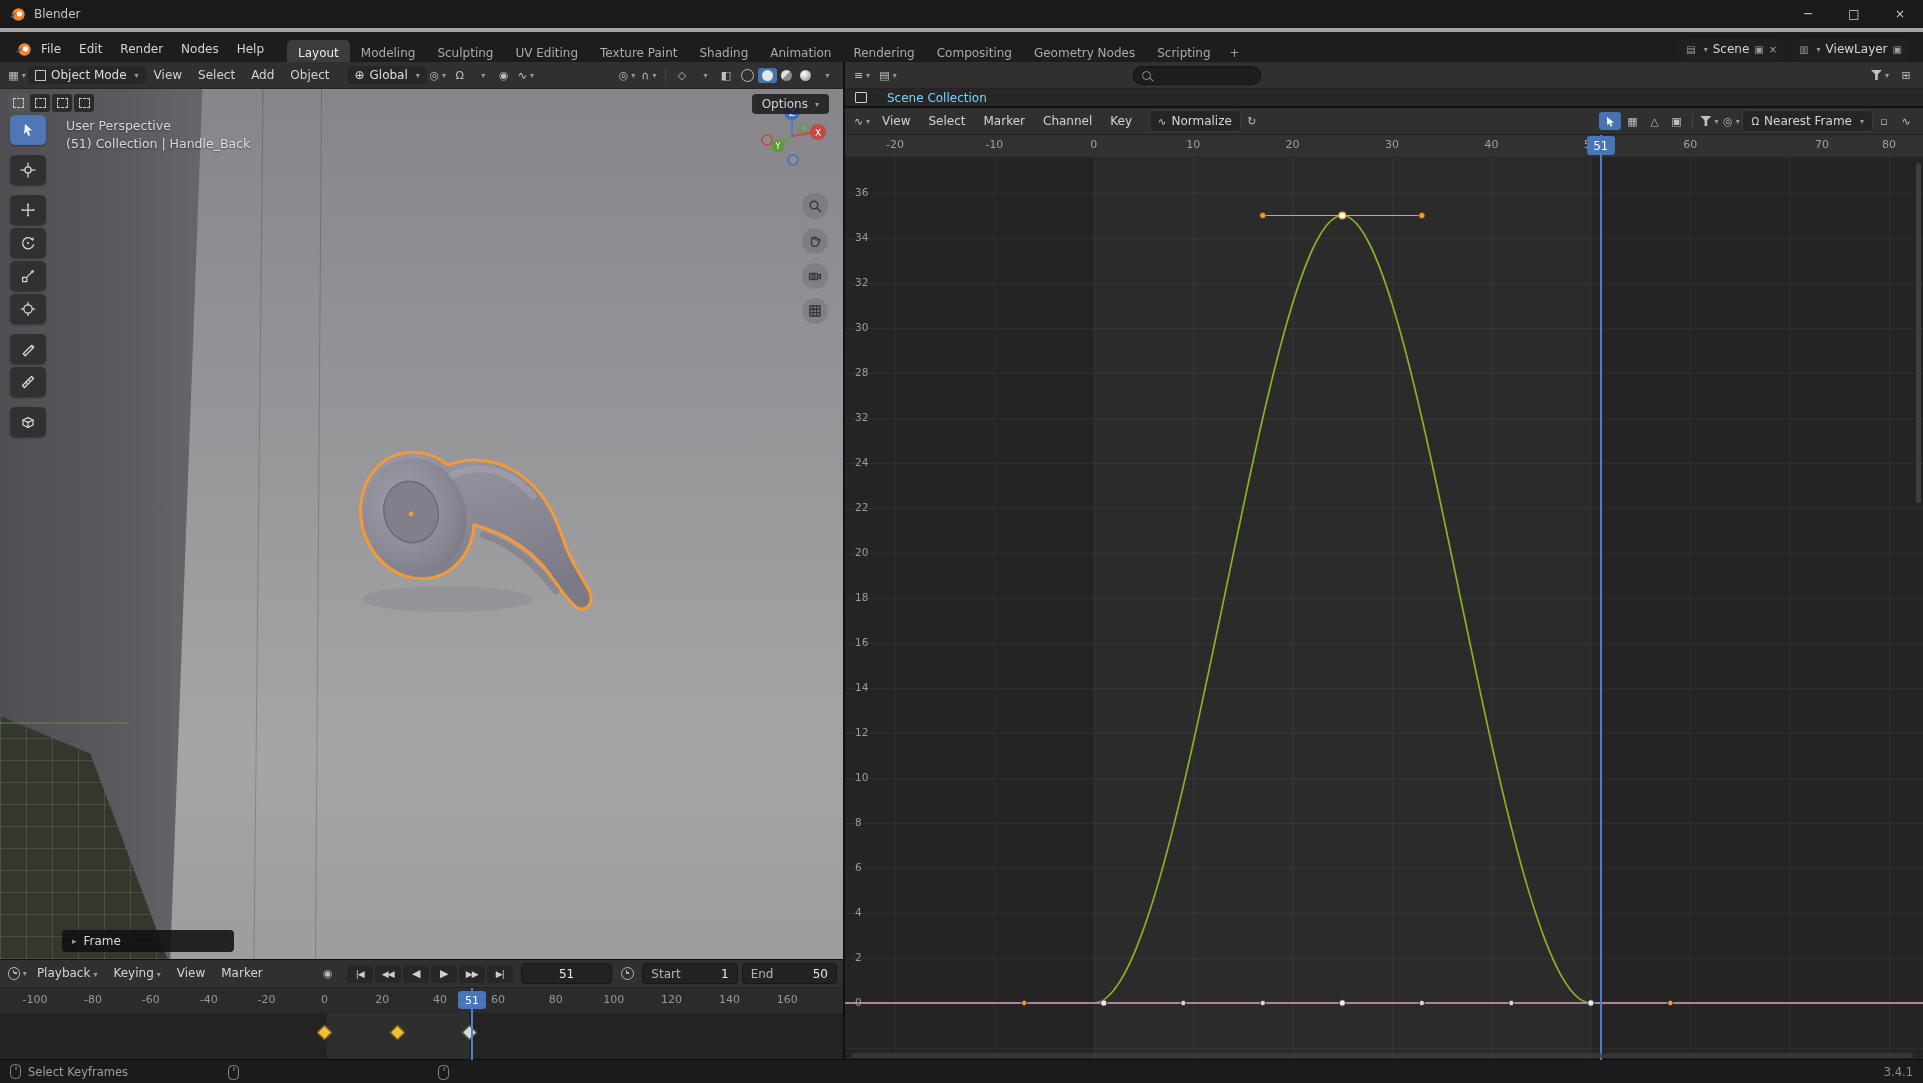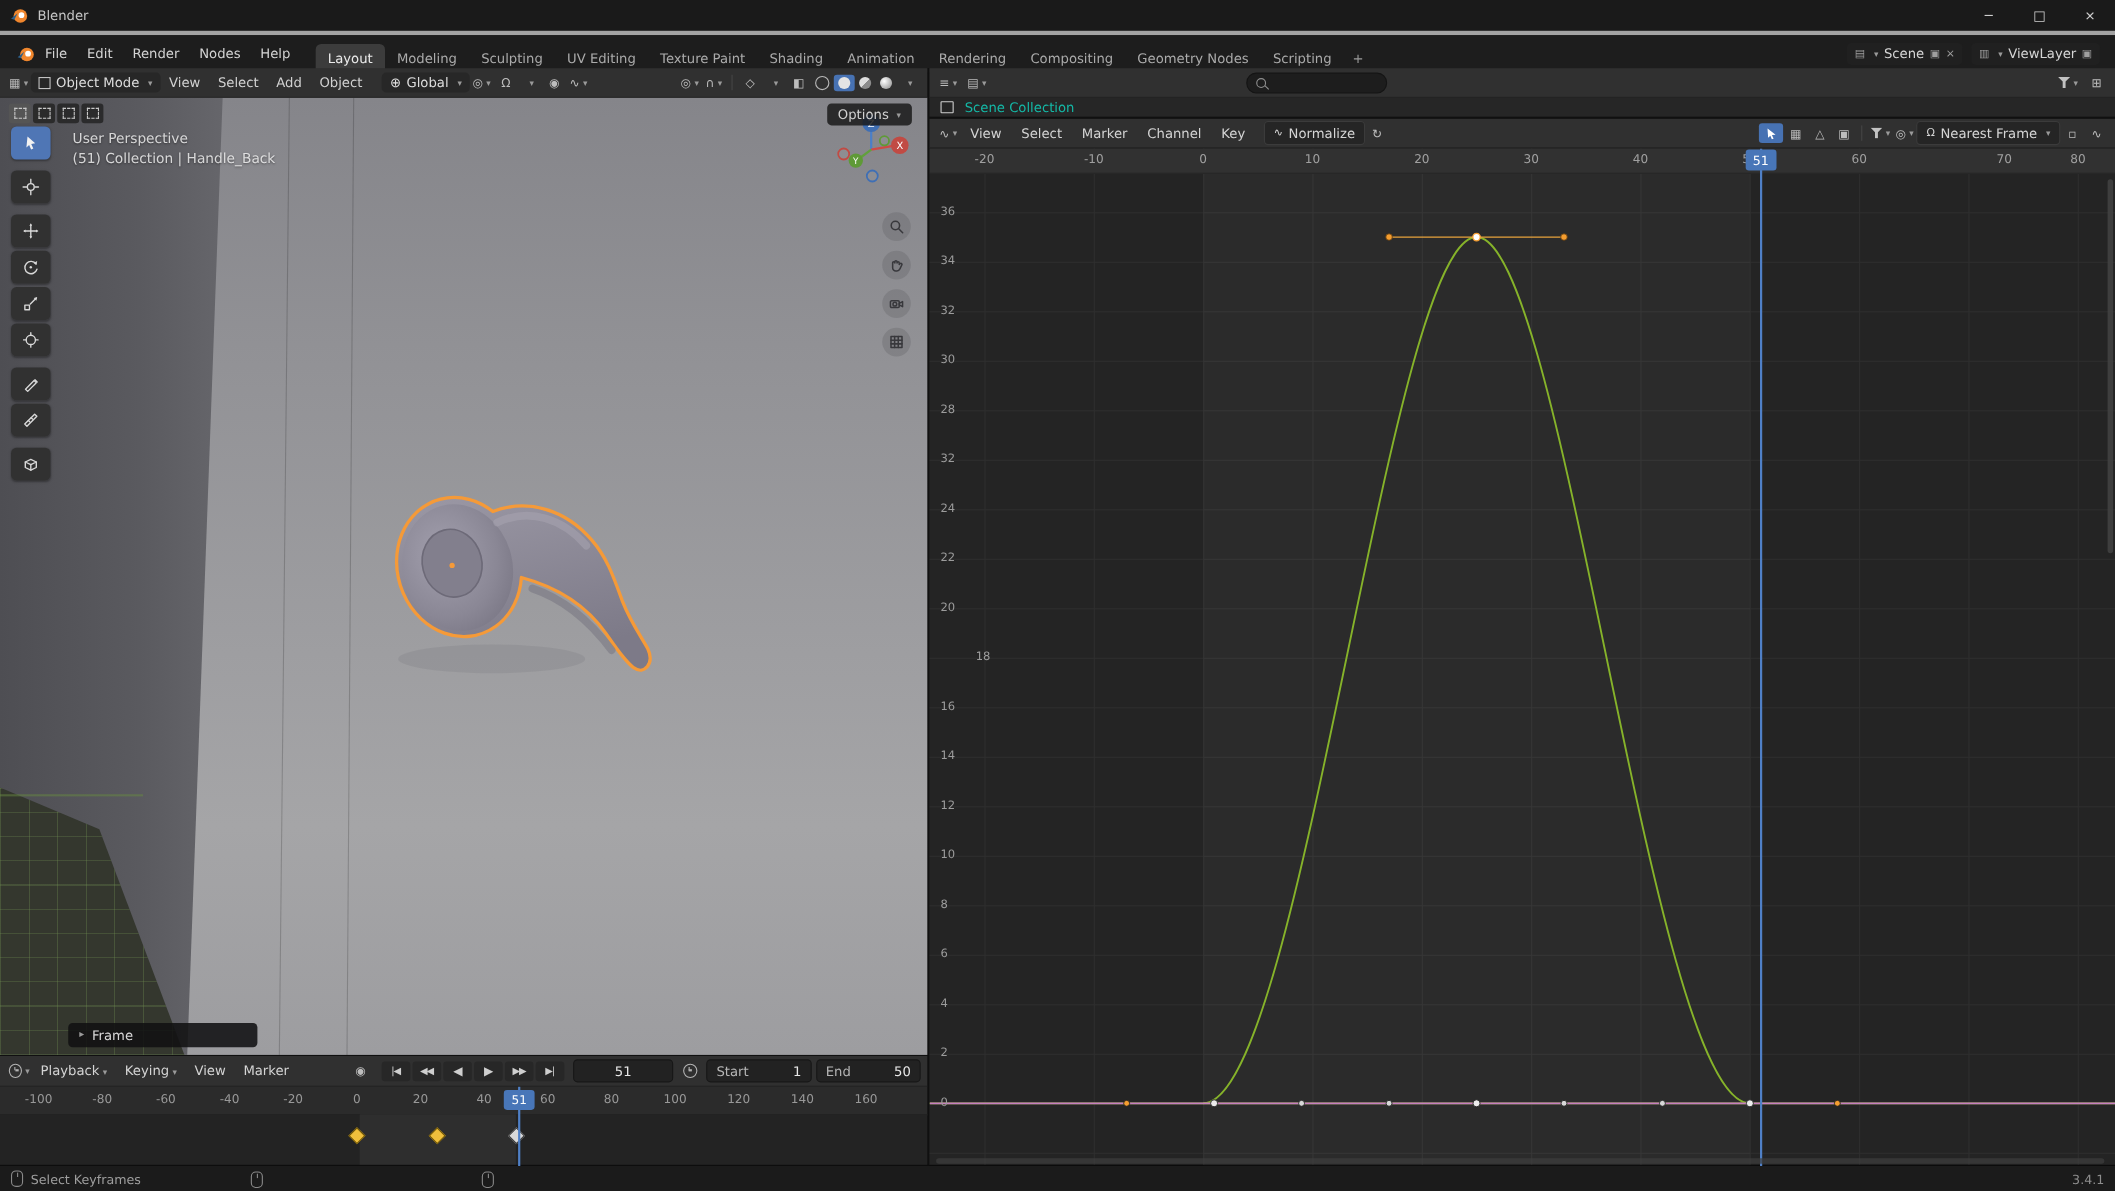--- a/index.html
+++ b/index.html
@@ -104,21 +104,21 @@
   .diamond.sel{background:#efbf3c;border-color:#6d5406}
   .tl-playhead{position:absolute;top:0;bottom:0;width:2px;background:#4f80c7;z-index:3}
   .tl-badge{position:absolute;top:3px;width:28px;height:18px;background:#4876b8;border-radius:3px;z-index:4;
     color:#fff;font-size:11px;display:flex;align-items:center;justify-content:center}
 
   
   #outliner{height:44px;display:flex;flex-direction:column;border-bottom:2px solid #101010}
   .ol-header{height:26px;background:#303030;display:flex;align-items:center;gap:4px;padding:0 6px;border-bottom:1px solid #232323}
   .search{display:flex;align-items:center;gap:6px;background:#1d1d1d;border:1px solid #141414;border-radius:9px;
     height:17px;width:110px;padding:0 8px;margin-left:230px}
-  .ol-row{flex:1;background:#262626;display:flex;align-items:center;gap:10px;padding:0 10px;color:#14b8a6}
+  .ol-row{flex:1;background:#262626;display:flex;align-items:center;gap:20px;padding:0 10px;color:#7dd3fc}
   .col-icon{width:10px;height:9px;border:1.2px solid #cfcfcf;border-radius:1px;display:inline-block}
 
   
   #graph{flex:1;display:flex;flex-direction:column}
   .g-header{height:26px;background:#303030;display:flex;align-items:center;padding:0 6px;border-bottom:1px solid #1f1f1f;white-space:nowrap}
   #gbody{position:relative;flex:1;background:#2b2b2b;overflow:hidden}
   .g-grid{position:absolute;inset:0;z-index:0;
     background-image:
       linear-gradient(90deg,#363636 1px,transparent 1px),
       linear-gradient(180deg,#363636 1px,transparent 1px);
@@ -610,21 +610,21 @@
           <div id="g-ylabels">
               <span class="g-ylab" style="top: 51px;">36</span>
               <span class="g-ylab" style="top: 96px;">34</span>
               <span class="g-ylab" style="top: 141px;">32</span>
               <span class="g-ylab" style="top: 186px;">30</span>
               <span class="g-ylab" style="top: 231px;">28</span>
               <span class="g-ylab" style="top: 276px;">32</span>
               <span class="g-ylab" style="top: 321px;">24</span>
               <span class="g-ylab" style="top: 366px;">22</span>
               <span class="g-ylab" style="top: 411px;">20</span>
-              <span class="g-ylab" style="top: 456px; margin-left: 32px;">18</span>
+              <span class="g-ylab" style="top: 456px;">18</span>
               <span class="g-ylab" style="top: 501px;">16</span>
               <span class="g-ylab" style="top: 546px;">14</span>
               <span class="g-ylab" style="top: 591px;">12</span>
               <span class="g-ylab" style="top: 636px;">10</span>
               <span class="g-ylab" style="top: 681px;">8</span>
               <span class="g-ylab" style="top: 726px;">6</span>
               <span class="g-ylab" style="top: 771px;">4</span>
               <span class="g-ylab" style="top: 816px;">2</span>
               <span class="g-ylab" style="top: 861px;">0</span>
             </div>

